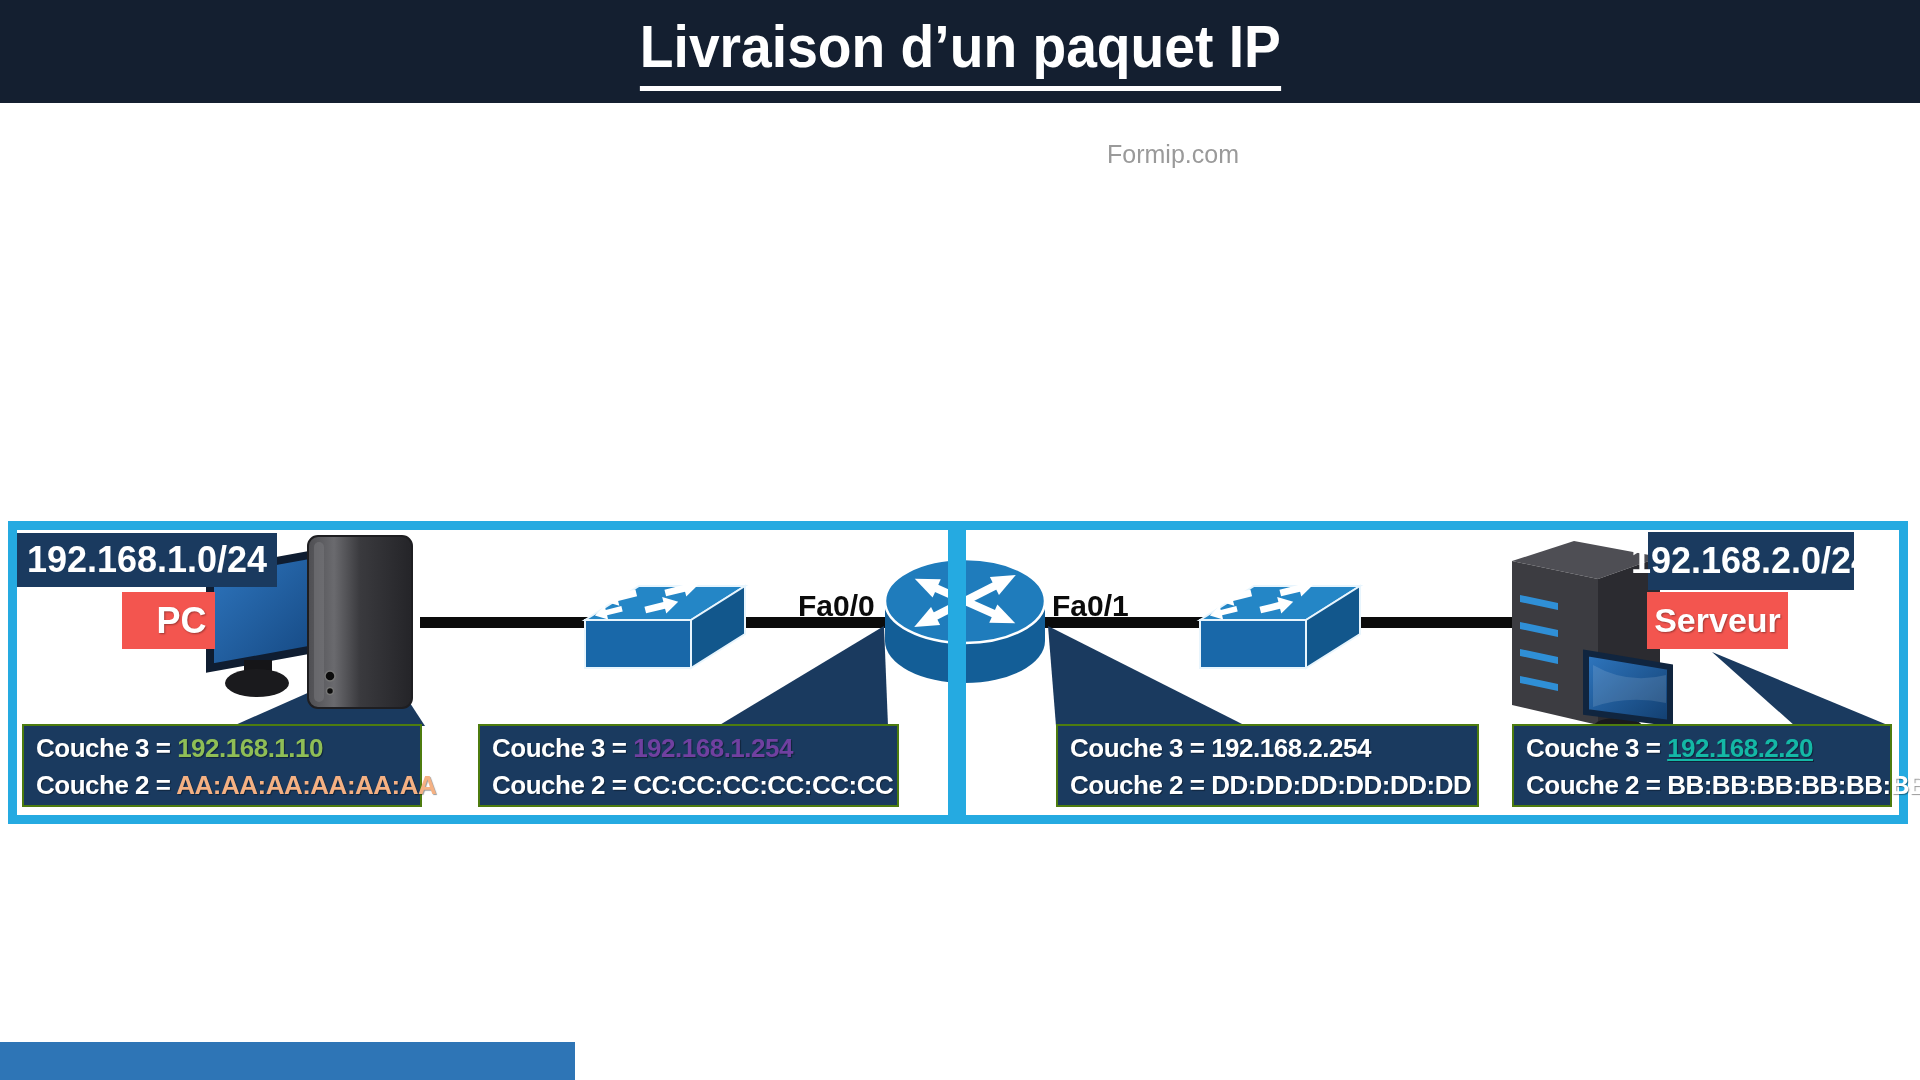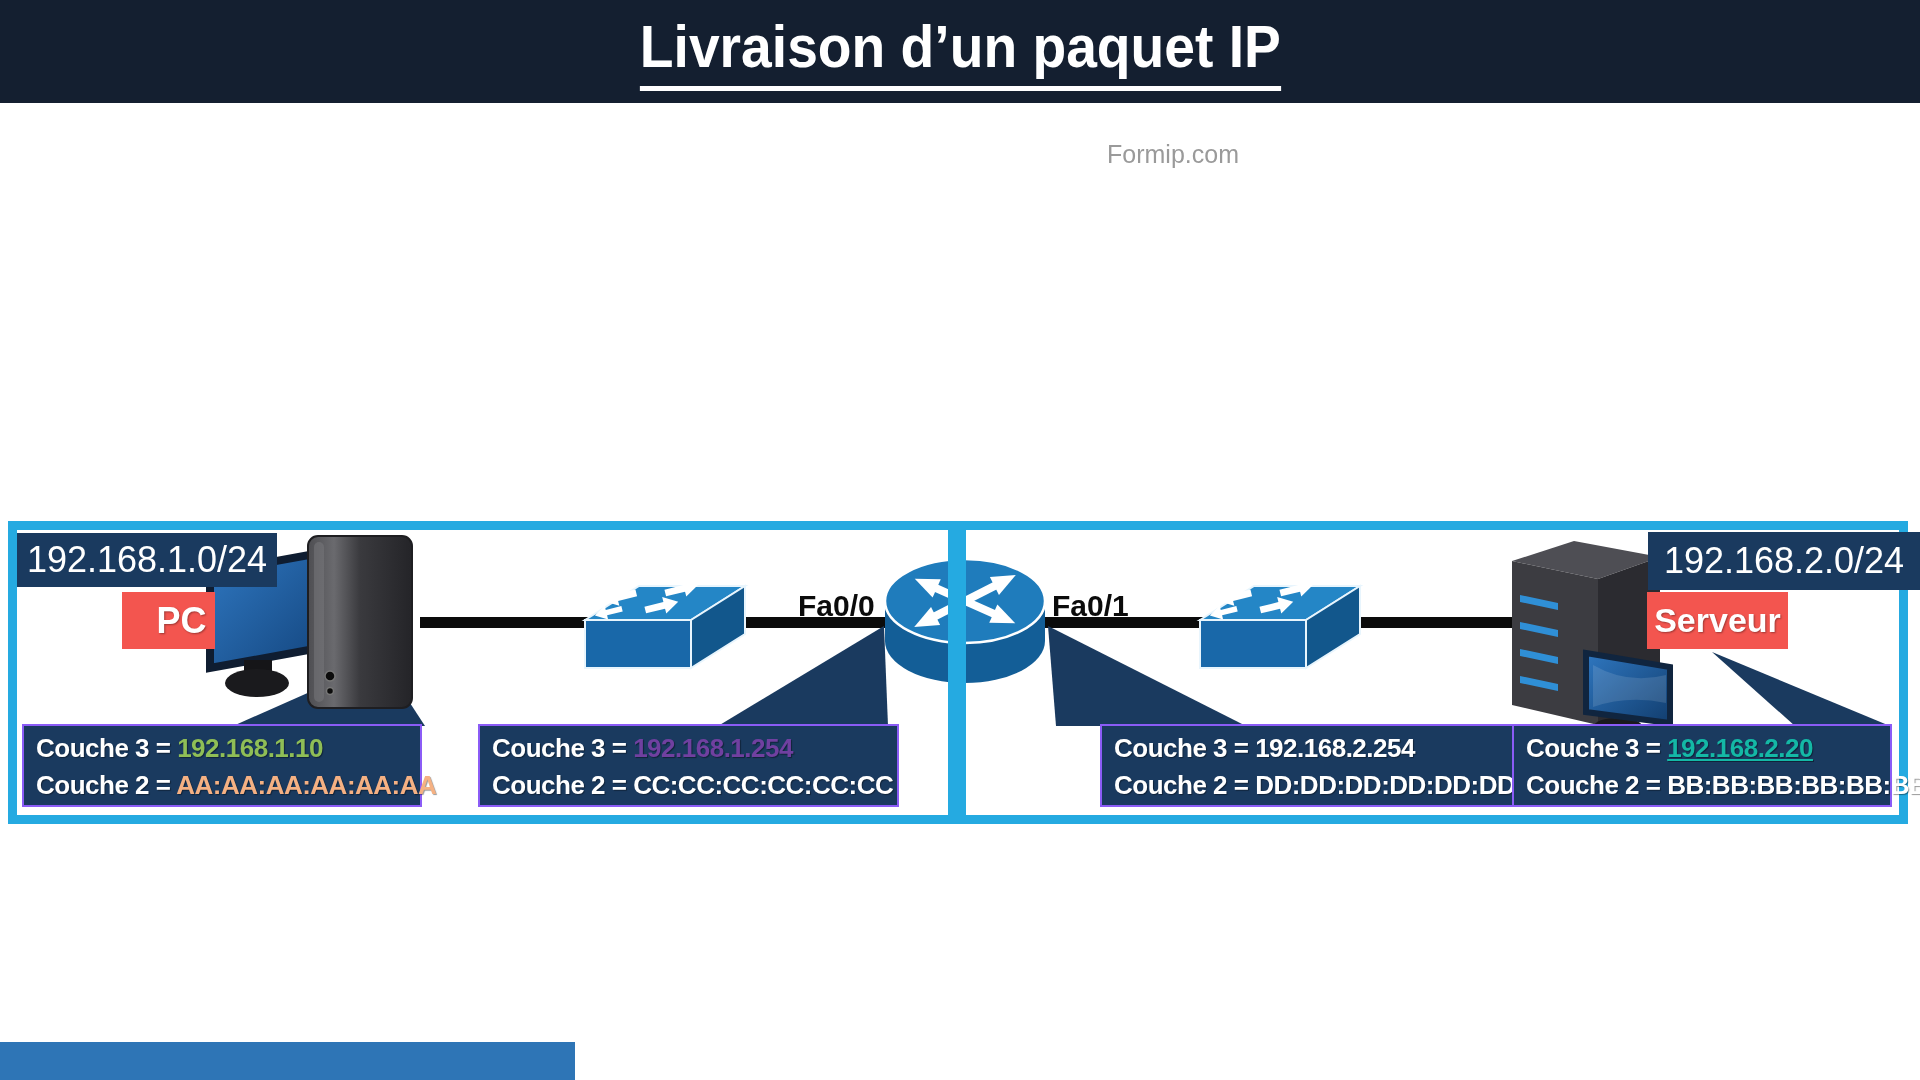--- a/index.html
+++ b/index.html
@@ -29,38 +29,38 @@
   .dev{position:absolute;z-index:4;}
   .dev.pc{left:202px;top:528px;}
   .dev.sw1{left:577px;top:578px;}
   .dev.rt{left:880px;top:553px;}
   .dev.sw2{left:1192px;top:578px;}
   .dev.srv{left:1498px;top:535px;}
 
   .wedges{position:absolute;left:0;top:0;z-index:3;}
 
   
-  .subnet-label{position:absolute;background:#1A3A5F;color:#ffffff;font-weight:400;
+  .subnet-label{position:absolute;background:#1A3A5F;color:#ffffff;font-weight:700;
                 font-size:36px;display:flex;align-items:center;justify-content:center;z-index:6;}
   .subnet-label.l{left:17px;top:533px;width:260px;height:54px;}
-  .subnet-label.r{left:1648px;top:532px;width:272px;height:58px;text-align:center;}
+  .subnet-label.r{left:1648px;top:532px;width:206px;height:58px;text-align:center;}
 
   .badge{position:absolute;background:#F3554F;color:#ffffff;font-weight:700;
          display:flex;align-items:center;justify-content:center;z-index:6;
          text-shadow:1px 1px 2px rgba(0,0,0,0.35);}
   .badge.pcb{left:122px;top:592px;width:67px;height:57px;font-size:36px;padding-left:26px;}
   .badge.svb{left:1647px;top:592px;width:141px;height:57px;font-size:34px;}
 
   .if-label{position:absolute;color:#0B0B0B;font-weight:700;font-size:30px;z-index:6;white-space:nowrap;}
   .if-label.fa00{left:798px;top:589px;}
   .if-label.fa01{left:1052px;top:589px;text-decoration:underline;}
 
   
   .info-box{position:absolute;top:724px;height:83px;background:#1A3A5F;z-index:6;
-            box-sizing:border-box;border:2px solid #8b5cf6;padding:4px 12px 0 12px;}
+            box-sizing:border-box;border:2px solid #4d7c0f;padding:4px 12px 0 12px;}
   .ib-line{color:#ffffff;font-weight:700;font-size:26px;line-height:37px;
            letter-spacing:-0.5px;white-space:nowrap;
            text-shadow:1px 1px 1px rgba(0,0,0,0.4);}
   .ib-line .val{font-weight:700;}
 
   .bottom-strip{position:absolute;left:0;top:1042px;width:575px;height:38px;background:#2E75B6;z-index:1;}
 </style>
 </head>
 <body>
 
@@ -183,21 +183,21 @@
   <div class="info-box" style="left:22px;width:400px;">
     <div class="ib-line"><span>Couche 3 = </span><span class="val" style="color: rgb(143, 190, 86);">192.168.1.10</span></div>
     <div class="ib-line"><span>Couche 2 = </span><span class="val" style="color: rgb(245, 177, 131);">AA:AA:AA:AA:AA:AA</span></div>
   </div>
 
   <div class="info-box" style="left:478px;width:421px;">
     <div class="ib-line"><span>Couche 3 = </span><span class="val" style="color: rgb(112, 64, 160);">192.168.1.254</span></div>
     <div class="ib-line"><span>Couche 2 = </span><span class="val" style="color: rgb(255, 255, 255);">CC:CC:CC:CC:CC:CC</span></div>
   </div>
 
-  <div class="info-box" style="left:1056px;width:423px;margin-left:44px;">
+  <div class="info-box" style="left:1056px;width:423px;">
     <div class="ib-line"><span>Couche 3 = </span><span class="val" style="color: rgb(255, 255, 255);">192.168.2.254</span></div>
     <div class="ib-line"><span>Couche 2 = </span><span class="val" style="color: rgb(255, 255, 255);">DD:DD:DD:DD:DD:DD</span></div>
   </div>
 
   <div class="info-box" style="left:1512px;width:380px;">
     <div class="ib-line"><span>Couche 3 = </span><span class="val" style="color: #14b8a6; text-decoration: underline;">192.168.2.20</span></div>
     <div class="ib-line"><span>Couche 2 = </span><span class="val" style="color: rgb(255, 255, 255);">BB:BB:BB:BB:BB:BB</span></div>
   </div>
 
 </div>

